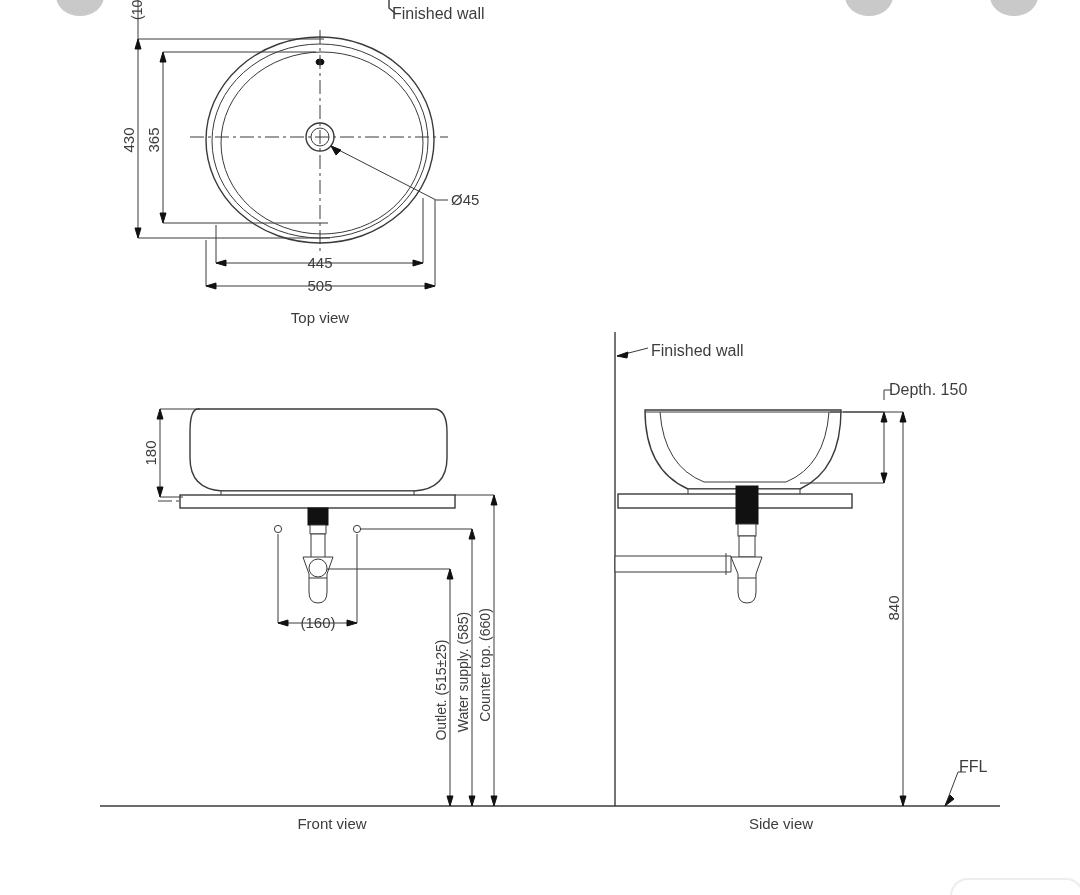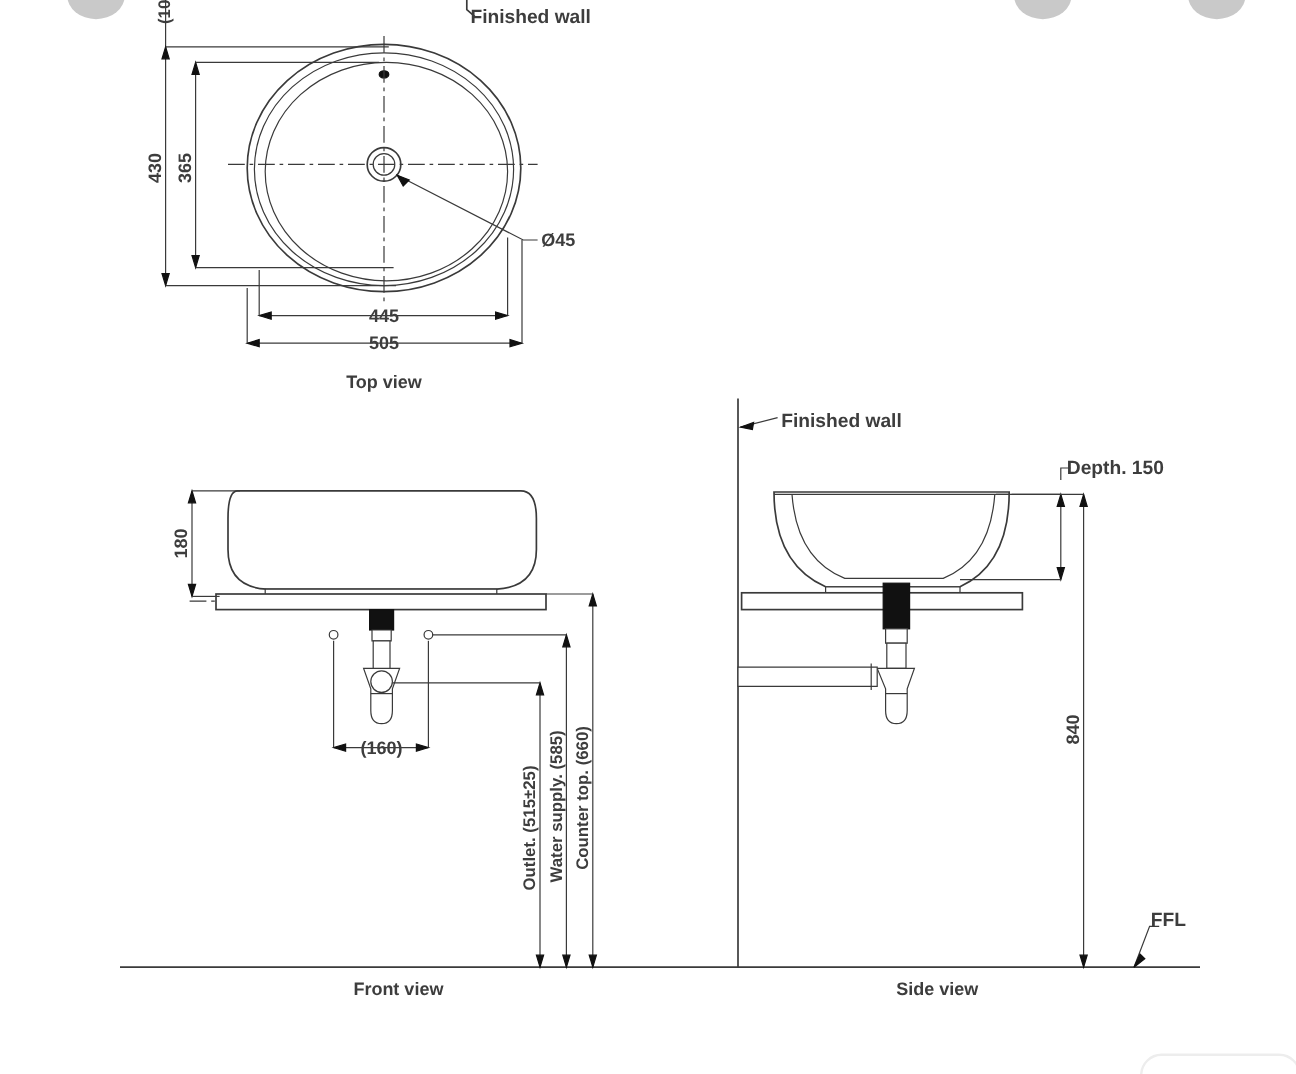--- a/index.html
+++ b/index.html
@@ -14,21 +14,20 @@
     position: relative;
     overflow: hidden;
     font-family: "Liberation Sans", sans-serif;
     color: #3a3a3a;
   }
   #sheet {
     position: absolute;
     inset: 0;
     width: 1080px;
     height: 895px;
-    font-weight: bold;
   }
   svg#drawing {
     position: absolute;
     left: 0;
     top: 0;
     width: 1080px;
     height: 895px;
     display: block;
   }
   .ui-dot {

